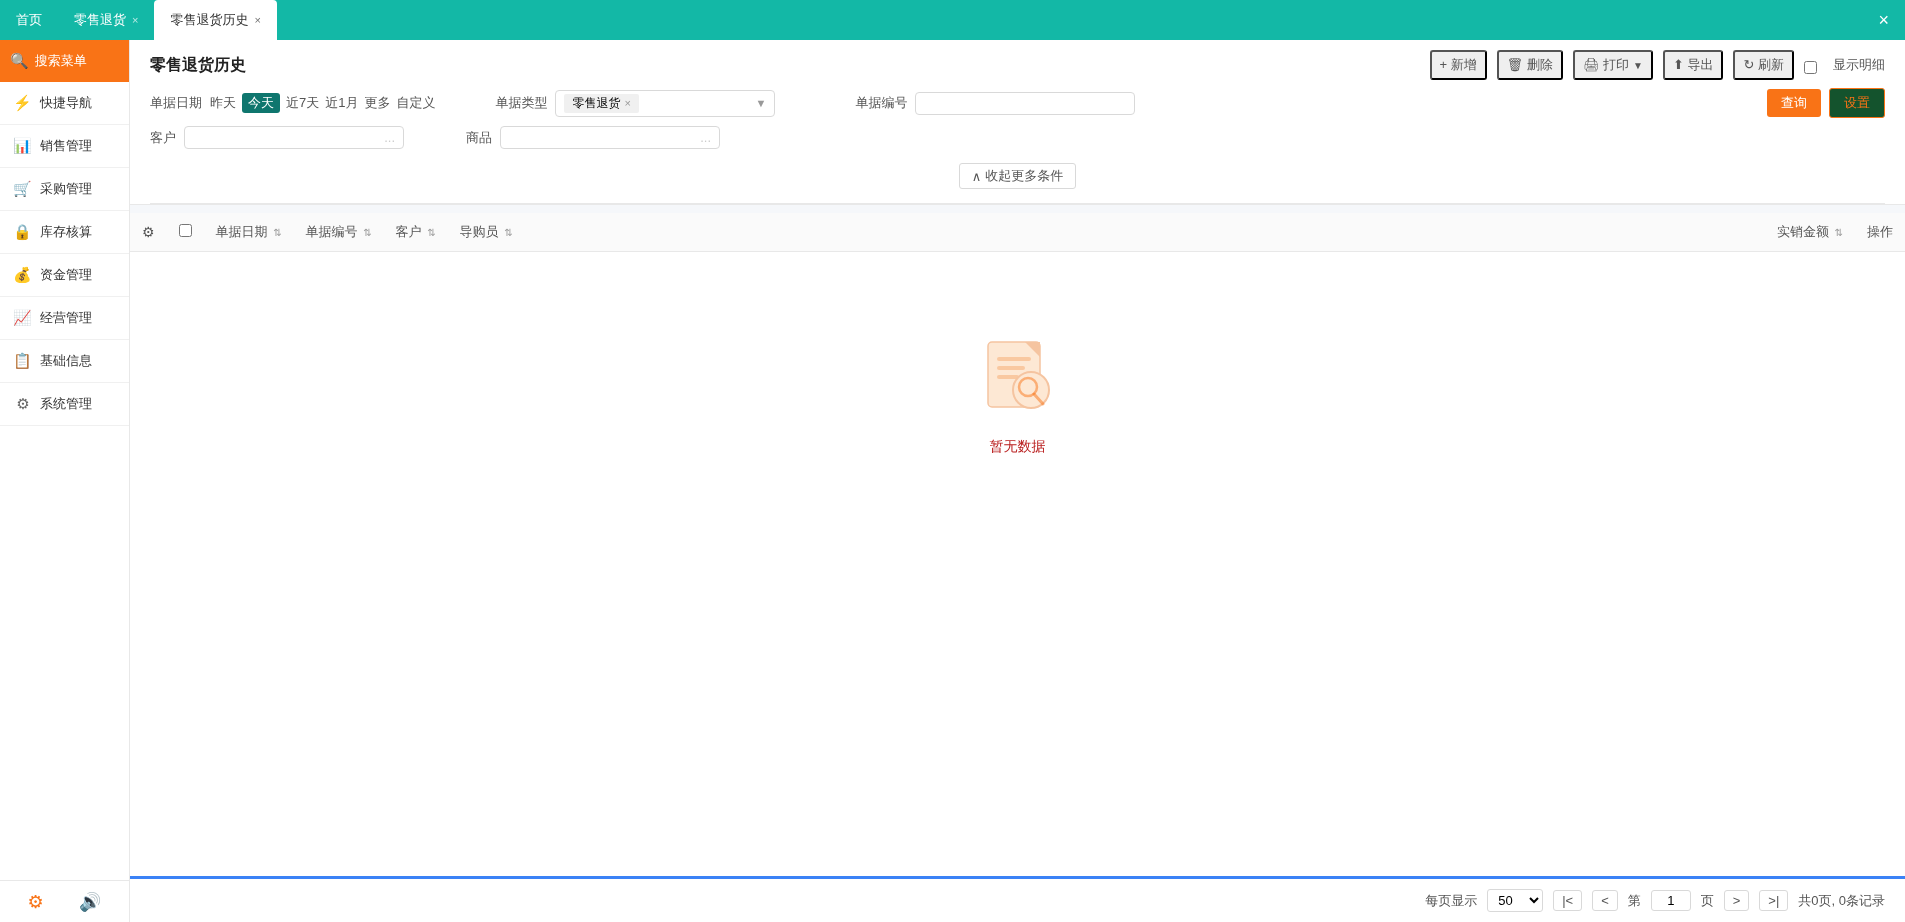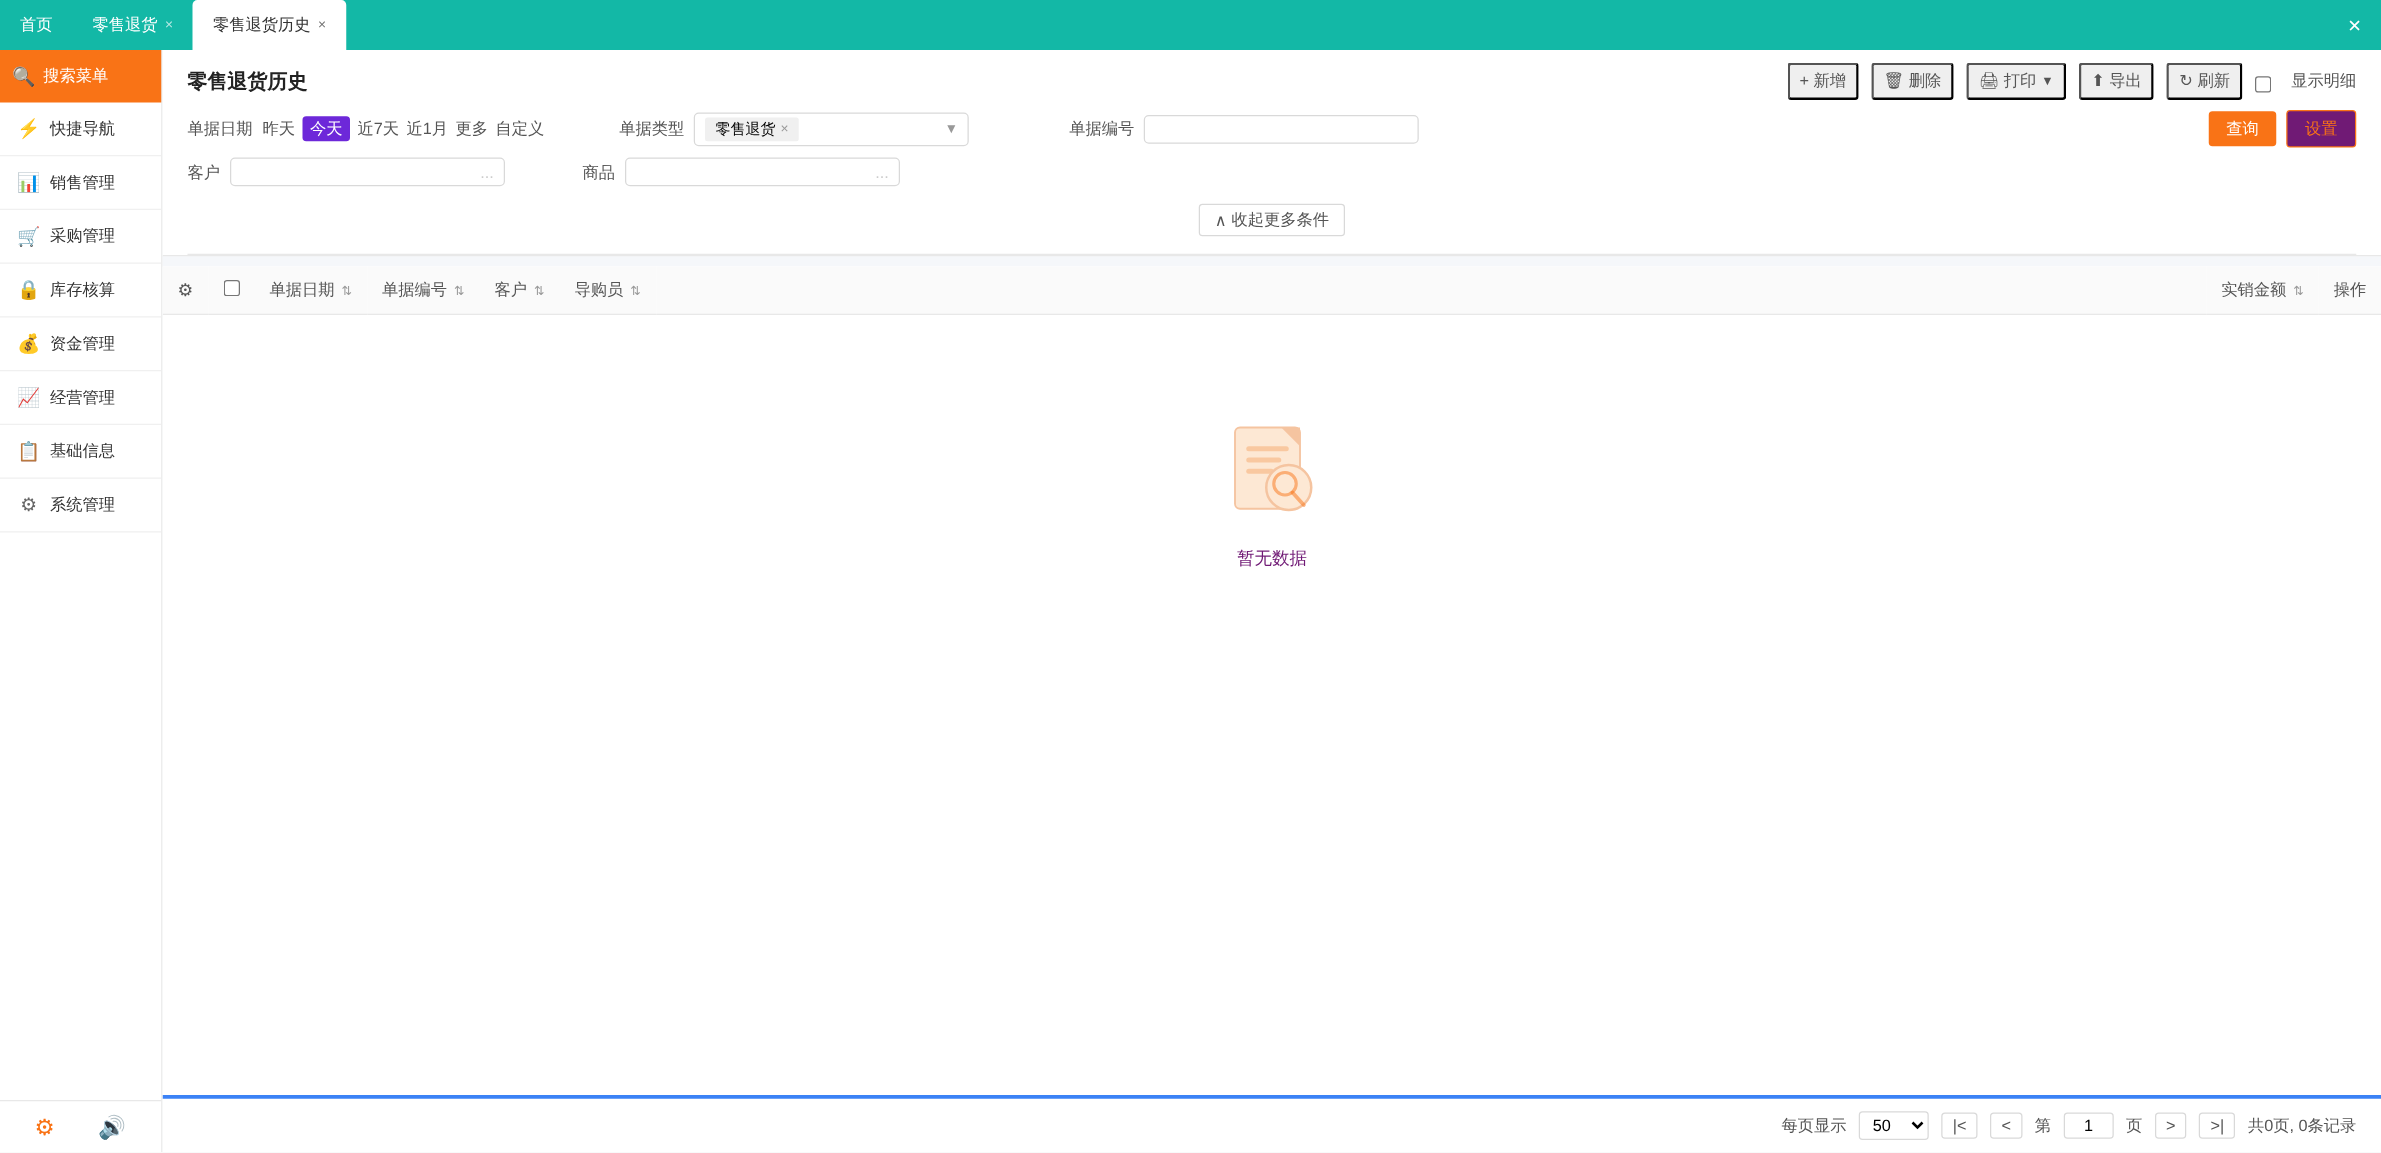--- a/index.html
+++ b/index.html
@@ -156,21 +156,21 @@
     }
     .toolbar-btn.primary {
       background: #f97316;
       color: #fff;
       border: none;
       border-radius: 3px;
       padding: 5px 14px;
       font-size: 13px;
     }
     .toolbar-btn.secondary {
-      background: #701a75;
+      background: #14532d;
       color: #f97316;
       border: 1px solid #f97316;
       border-radius: 3px;
       padding: 5px 14px;
       font-size: 13px;
     }
     .checkbox-show {
       display: flex;
       align-items: flex-end;
       gap: 16px;
@@ -207,21 +207,21 @@
       align-items: center;
       gap: 6px;
       font-size: 13px;
       color: #555;
     }
     .date-shortcut {
       cursor: pointer;
       color: #555;
     }
     .date-shortcut.active {
-      background: #6d28d9;
+      background: #0f766e;
       color: #fff;
       border-radius: 3px;
       padding: 1px 6px;
     }
     .date-range-text {
       font-size: 12px;
       color: #999;
       margin-top: 2px;
     }
     .filter-tag-input {
@@ -318,21 +318,21 @@
       justify-content: center;
       padding: 80px 0;
     }
     .empty-icon {
       width: 90px;
       height: 90px;
       margin-bottom: 16px;
     }
     .empty-text {
       font-size: 14px;
-      color: #701a75;
+      color: #b91c1c;
     }
 
     
     .pagination-bar {
       display: flex;
       align-items: center;
       justify-content: flex-end;
       padding: 10px 20px;
       background: #fff;
       border-top: 3px solid #3b82f6;

